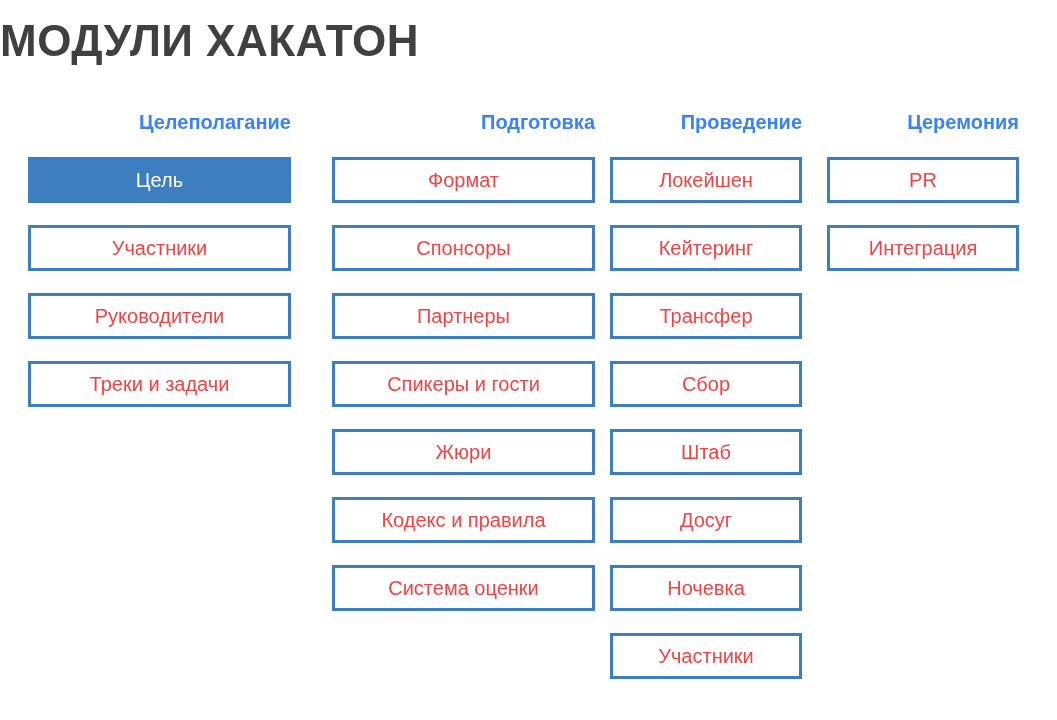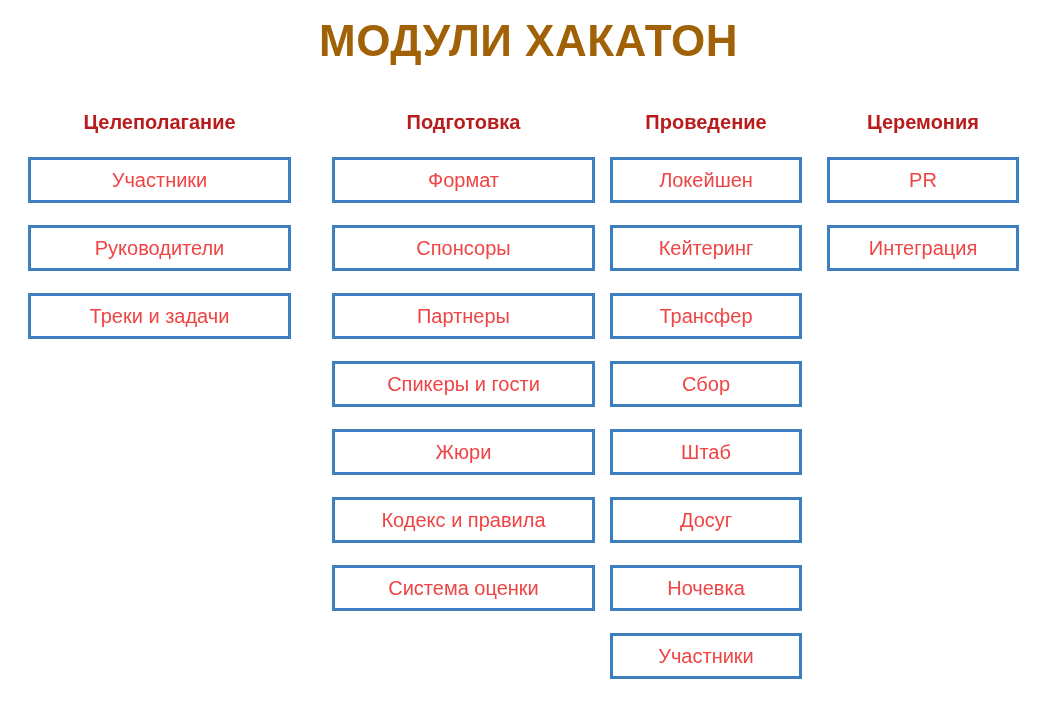--- a/index.html
+++ b/index.html
@@ -19,24 +19,23 @@
     position: relative;
     width: 1057px;
     height: 720px;
     background: #ffffff;
   }
   .slide-title {
     position: absolute;
     top: 16px;
     left: 0;
     width: 1057px;
-    text-align: center;
     font-size: 44px;
     font-weight: bold;
-    color: #a16207;
+    color: #404040;
     letter-spacing: 0.5px;
     line-height: 1.15;
     white-space: nowrap;
   }
   .columns {
     position: absolute;
     top: 112px;
     left: 0;
     width: 1057px;
     height: 608px;
@@ -45,24 +44,24 @@
     position: absolute;
     top: 0;
   }
   
   .col-0 { left: 28px;  width: 263px; }
   .col-1 { left: 332px; width: 263px; }
   .col-2 { left: 610px; width: 192px; }
   .col-3 { left: 827px; width: 192px; }
 
   .column-header {
-    text-align: center;
+    text-align: right;
     font-size: 20px;
     font-weight: bold;
-    color: #b91c1c;
+    color: #3b82f6;
     line-height: 1;
     height: 24px;
     white-space: nowrap;
   }
   .column-boxes {
     position: absolute;
     top: 45px;
     left: 0;
     right: 0;
   }
@@ -93,20 +92,21 @@
 
 <div class="slide">
 
   <div class="slide-title">МОДУЛИ ХАКАТОН</div>
 
   <div class="columns">
 
     <div class="column col-0">
       <div class="column-header">Целеполагание</div>
       <div class="column-boxes">
+        <div class="module-box is-filled">Цель</div>
         <div class="module-box">Участники</div>
         <div class="module-box">Руководители</div>
         <div class="module-box">Треки и задачи</div>
       </div>
     </div>
 
     <div class="column col-1">
       <div class="column-header">Подготовка</div>
       <div class="column-boxes">
         <div class="module-box">Формат</div>

